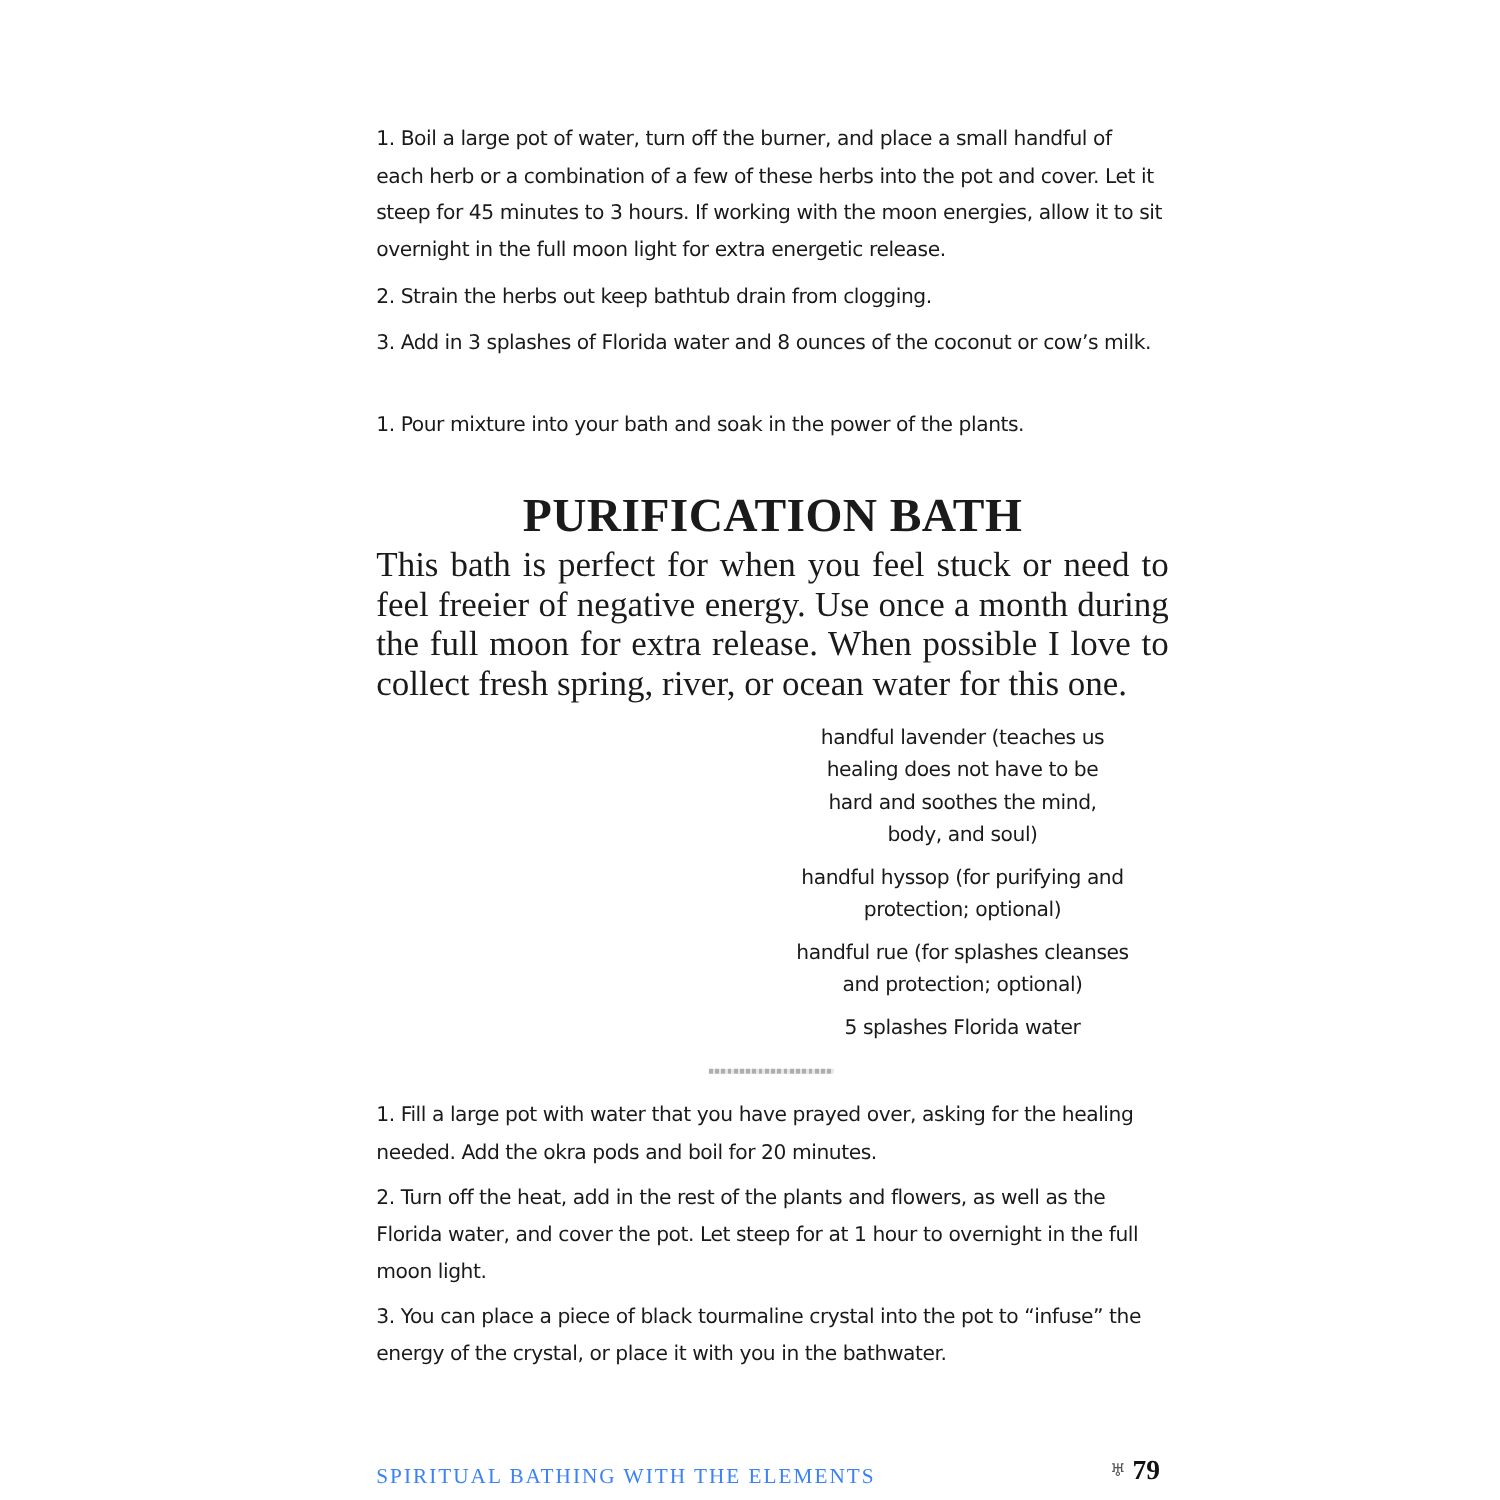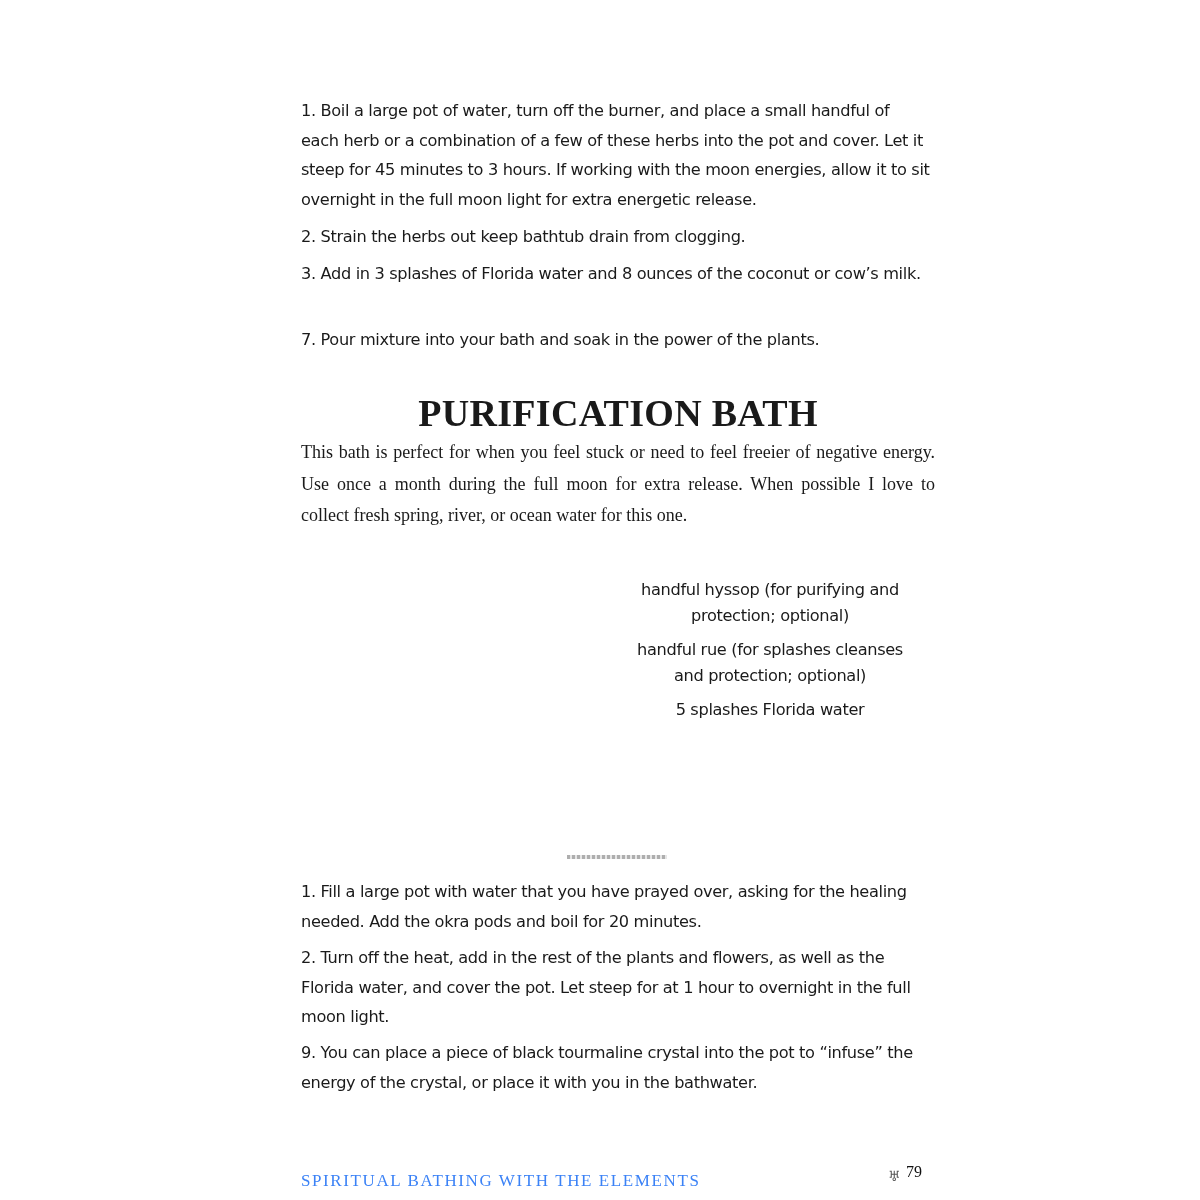--- a/index.html
+++ b/index.html
@@ -2,54 +2,55 @@
 <html><head>
 <meta charset="utf-8">
 <style>
   html, body { margin:0; padding:0; background:#ffffff; }
   body { width:1200px; height:1200px; position:relative; overflow:hidden; color:#1a1a1a; }
   .page { position:absolute; left:0; top:0; width:1200px; height:1200px;margin-top:35px; }
   .sans { font-family:"DejaVu Sans", sans-serif; font-size:16.2px; letter-spacing:-0.35px; }
   .serif { font-family:"Liberation Serif", serif; }
   .step { position:absolute; left:301px; width:630px; line-height:29.5px; margin:0; }
   .title { position:absolute; left:300px; width:636px; top:356px; text-align:center; font-size:38px; font-weight:bold; letter-spacing:0.3px; margin:0; }
-  .intro { position:absolute; left:301px; top:402px; width:634px; font-size:18px; line-height:31.5px; text-align:justify; margin:0; }
+  .intro { position:absolute; left:301px; top:402px; width:634px; font-size:28px; line-height:31.5px; text-align:justify; margin:0; }
   .col { position:absolute; text-align:center; line-height:26px; }
   .col .ing { margin:0 0 8px 0; }
   .col-left { left:302px; top:542px; width:292px; }
   .col-right { left:624px; top:542px; width:292px; }
   .divider { position:absolute; left:567px; top:820px; width:100px; height:4px;
     background:repeating-linear-gradient(90deg,#9a9a9a 0 3px, #e0e0e0 3px 5px); opacity:0.8; }
   .footer-title { position:absolute; left:301px; top:1136px; font-size:17px; letter-spacing:1.6px; color:#3b82f6; }
   .footer-ornament { position:absolute; left:888px; top:1133px; font-size:14px; color:#555; }
-  .footer-page { position:absolute; left:906px; top:1128px; font-size:16px; font-weight:normal; color:#111; }
+  .footer-page { position:absolute; left:906px; top:1128px; font-size:22px; font-weight:bold; color:#111; }
 </style>
 </head>
 <body>
 
 <div class="page">
 
   <p class="step sans" style="top:61px;">1. Boil a large pot of water, turn off the burner, and place a small handful of each herb or a combination of a few of these herbs into the pot and cover. Let it steep for 45 minutes to 3 hours. If working with the moon energies, allow it to sit overnight in the full moon light for extra energetic release.</p>
   <p class="step sans" style="top:187px;">2. Strain the herbs out keep bathtub drain from clogging.</p>
   <p class="step sans" style="top:224px;">3. Add in 3 splashes of Florida water and 8 ounces of the coconut or cow’s milk.</p>
-  <p class="step sans" style="top:290px;">7. Pour mixture into your bath and soak in the power of the plants.</p>
+  <p class="step sans" style="top:290px;">1. Pour mixture into your bath and soak in the power of the plants.</p>
 
   <h2 class="title serif">PURIFICATION BATH</h2>
   <p class="intro serif">This bath is perfect for when you feel stuck or need to feel freeier of negative energy. Use once a month during the full moon for extra release. When possible I love to collect fresh spring, river, or ocean water for this one.</p>
 
 
   <div class="col col-right sans">
+    <p class="ing" style="padding:0 28px;">handful lavender (teaches us healing does not have to be hard and soothes the mind, body, and soul)</p>
     <p class="ing" style="padding:0 16px;">handful hyssop (for purifying and protection; optional)</p>
     <p class="ing">handful rue (for splashes cleanses and protection; optional)</p>
     <p class="ing">5 splashes Florida water</p>
   </div>
 
   <div class="divider"></div>
 
   <p class="step sans" style="top:842px;">1. Fill a large pot with water that you have prayed over, asking for the healing needed. Add the okra pods and boil for 20 minutes.</p>
   <p class="step sans" style="top:908px;">2. Turn off the heat, add in the rest of the plants and flowers, as well as the Florida water, and cover the pot. Let steep for at 1 hour to overnight in the full moon light.</p>
-  <p class="step sans" style="top:1003px;">9. You can place a piece of black tourmaline crystal into the pot to “infuse” the energy of the crystal, or place it with you in the bathwater.</p>
+  <p class="step sans" style="top:1003px;">3. You can place a piece of black tourmaline crystal into the pot to “infuse” the energy of the crystal, or place it with you in the bathwater.</p>
 
   <div class="footer-title serif">SPIRITUAL BATHING WITH THE ELEMENTS</div>
   <div class="footer-ornament serif">♅</div>
   <div class="footer-page serif">79</div>
 
 </div>
 
 </body></html>

